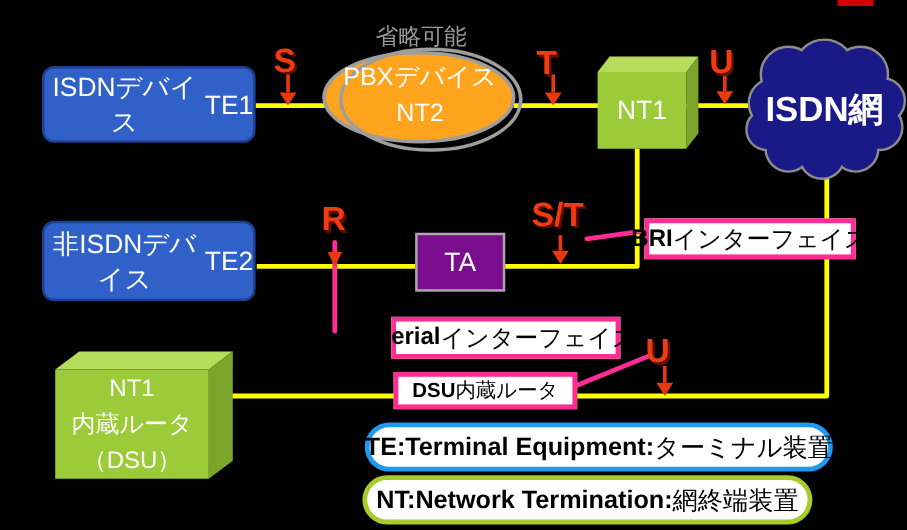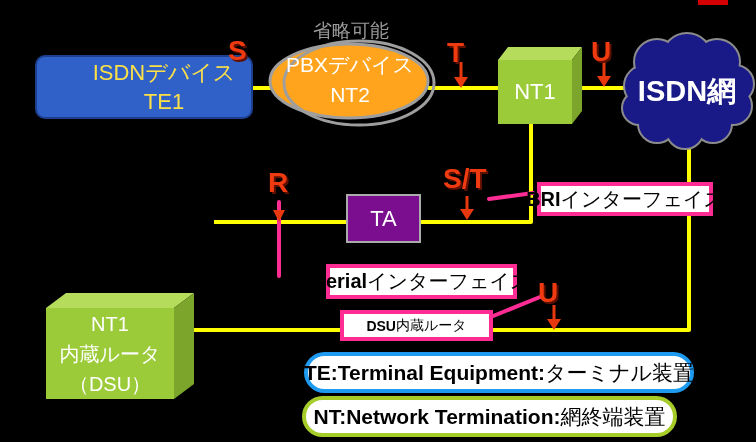--- a/index.html
+++ b/index.html
@@ -3,22 +3,22 @@
 <meta charset="utf-8">
 <style>
   html,body{margin:0;padding:0;background:#000;}
   #canvas{position:relative;width:756px;height:442px;background:#000;overflow:hidden;
           font-family:"Liberation Sans","DejaVu Sans",sans-serif;}
   .abs{position:absolute;}
   svg.layer{position:absolute;left:0;top:0;}
 
   
   .devbox{background:#3061C9;border:2px solid #1C3F8F;border-radius:10px;
-          color:#fde047;display:flex;flex-direction:column;align-items:center;justify-content:center;
-          font-size:22px;line-height:29px;text-align:center;padding-left:40px;}
+          color:#ffffff;display:flex;flex-direction:row;align-items:center;justify-content:center;
+          font-size:22px;line-height:29px;text-align:center;}
   #te1{left:35px;top:55px;width:174px;height:60px;}
   #te2{left:35px;top:184px;width:174px;height:63px;}
 
   
   #ta{left:346px;top:194px;width:71px;height:45px;background:#7B0D8F;border:2px solid #ABABAB;
       color:#fff;display:flex;align-items:center;justify-content:center;font-size:22px;}
 
   
   #pbx-note{left:298px;top:18px;width:106px;text-align:center;color:#9A9A9A;font-size:19px;}
   #pbx-text{left:270px;top:50px;width:160px;text-align:center;color:#fff;font-size:21px;line-height:30px;}
@@ -38,21 +38,21 @@
   #pt-r{left:268px;top:167px;}
   #pt-st{left:443px;top:163px;}
   #pt-u2{left:538px;top:277px;}
 
   
   .plabel{background:#fff;border:4px solid #FF2D93;color:#000;display:flex;align-items:center;
           justify-content:center;white-space:nowrap;font-size:20px;}
   .plabel .en{font-weight:bold;}
   #bri-label{left:537px;top:182px;width:168px;height:26px;}
   #serial-label{left:283px;top:264px;width:183px;height:27px;margin-left:43px;}
-  #dsur-label{left:340px;top:310px;width:145px;height:23px;font-size:14px;}
+  #dsur-label{left:328px;top:310px;width:145px;height:23px;font-size:17px;}
 
   
   .pill{background:#fff;border-radius:22px;color:#000;display:flex;align-items:center;justify-content:center;
         white-space:nowrap;font-size:21px;}
   .pill .en{font-weight:bold;}
   #legend-te{left:304px;top:352px;width:382px;height:33px;border:4px solid #1E9AF0;}
   #legend-nt{left:302px;top:396px;width:367px;height:33px;border:4px solid #A6CC2A;}
 
   #red-bar{left:698px;top:0;width:30px;height:5px;background:#D40000;}
 </style>
@@ -149,20 +149,24 @@
           <circle cx="639" cy="108" r="16"></circle>
         <ellipse cx="687" cy="92" rx="52" ry="40"></ellipse>
       </g>
     </g>
   </svg>
 
   <div id="te1" class="abs devbox">
     <div>ISDNデバイス</div>
     <div>TE1</div>
   </div>
+  <div id="te2" class="abs devbox">
+    <div>非ISDNデバイス</div>
+    <div>TE2</div>
+  </div>
   <div id="pbx-note" class="abs">省略可能</div>
 
   <div id="ta" class="abs">
     <span>TA</span>
   </div>
   <div id="pbx-text" class="abs">
     <div>PBXデバイス</div>
     <div>NT2</div>
   </div>
   <div id="nt1-label" class="abs">

